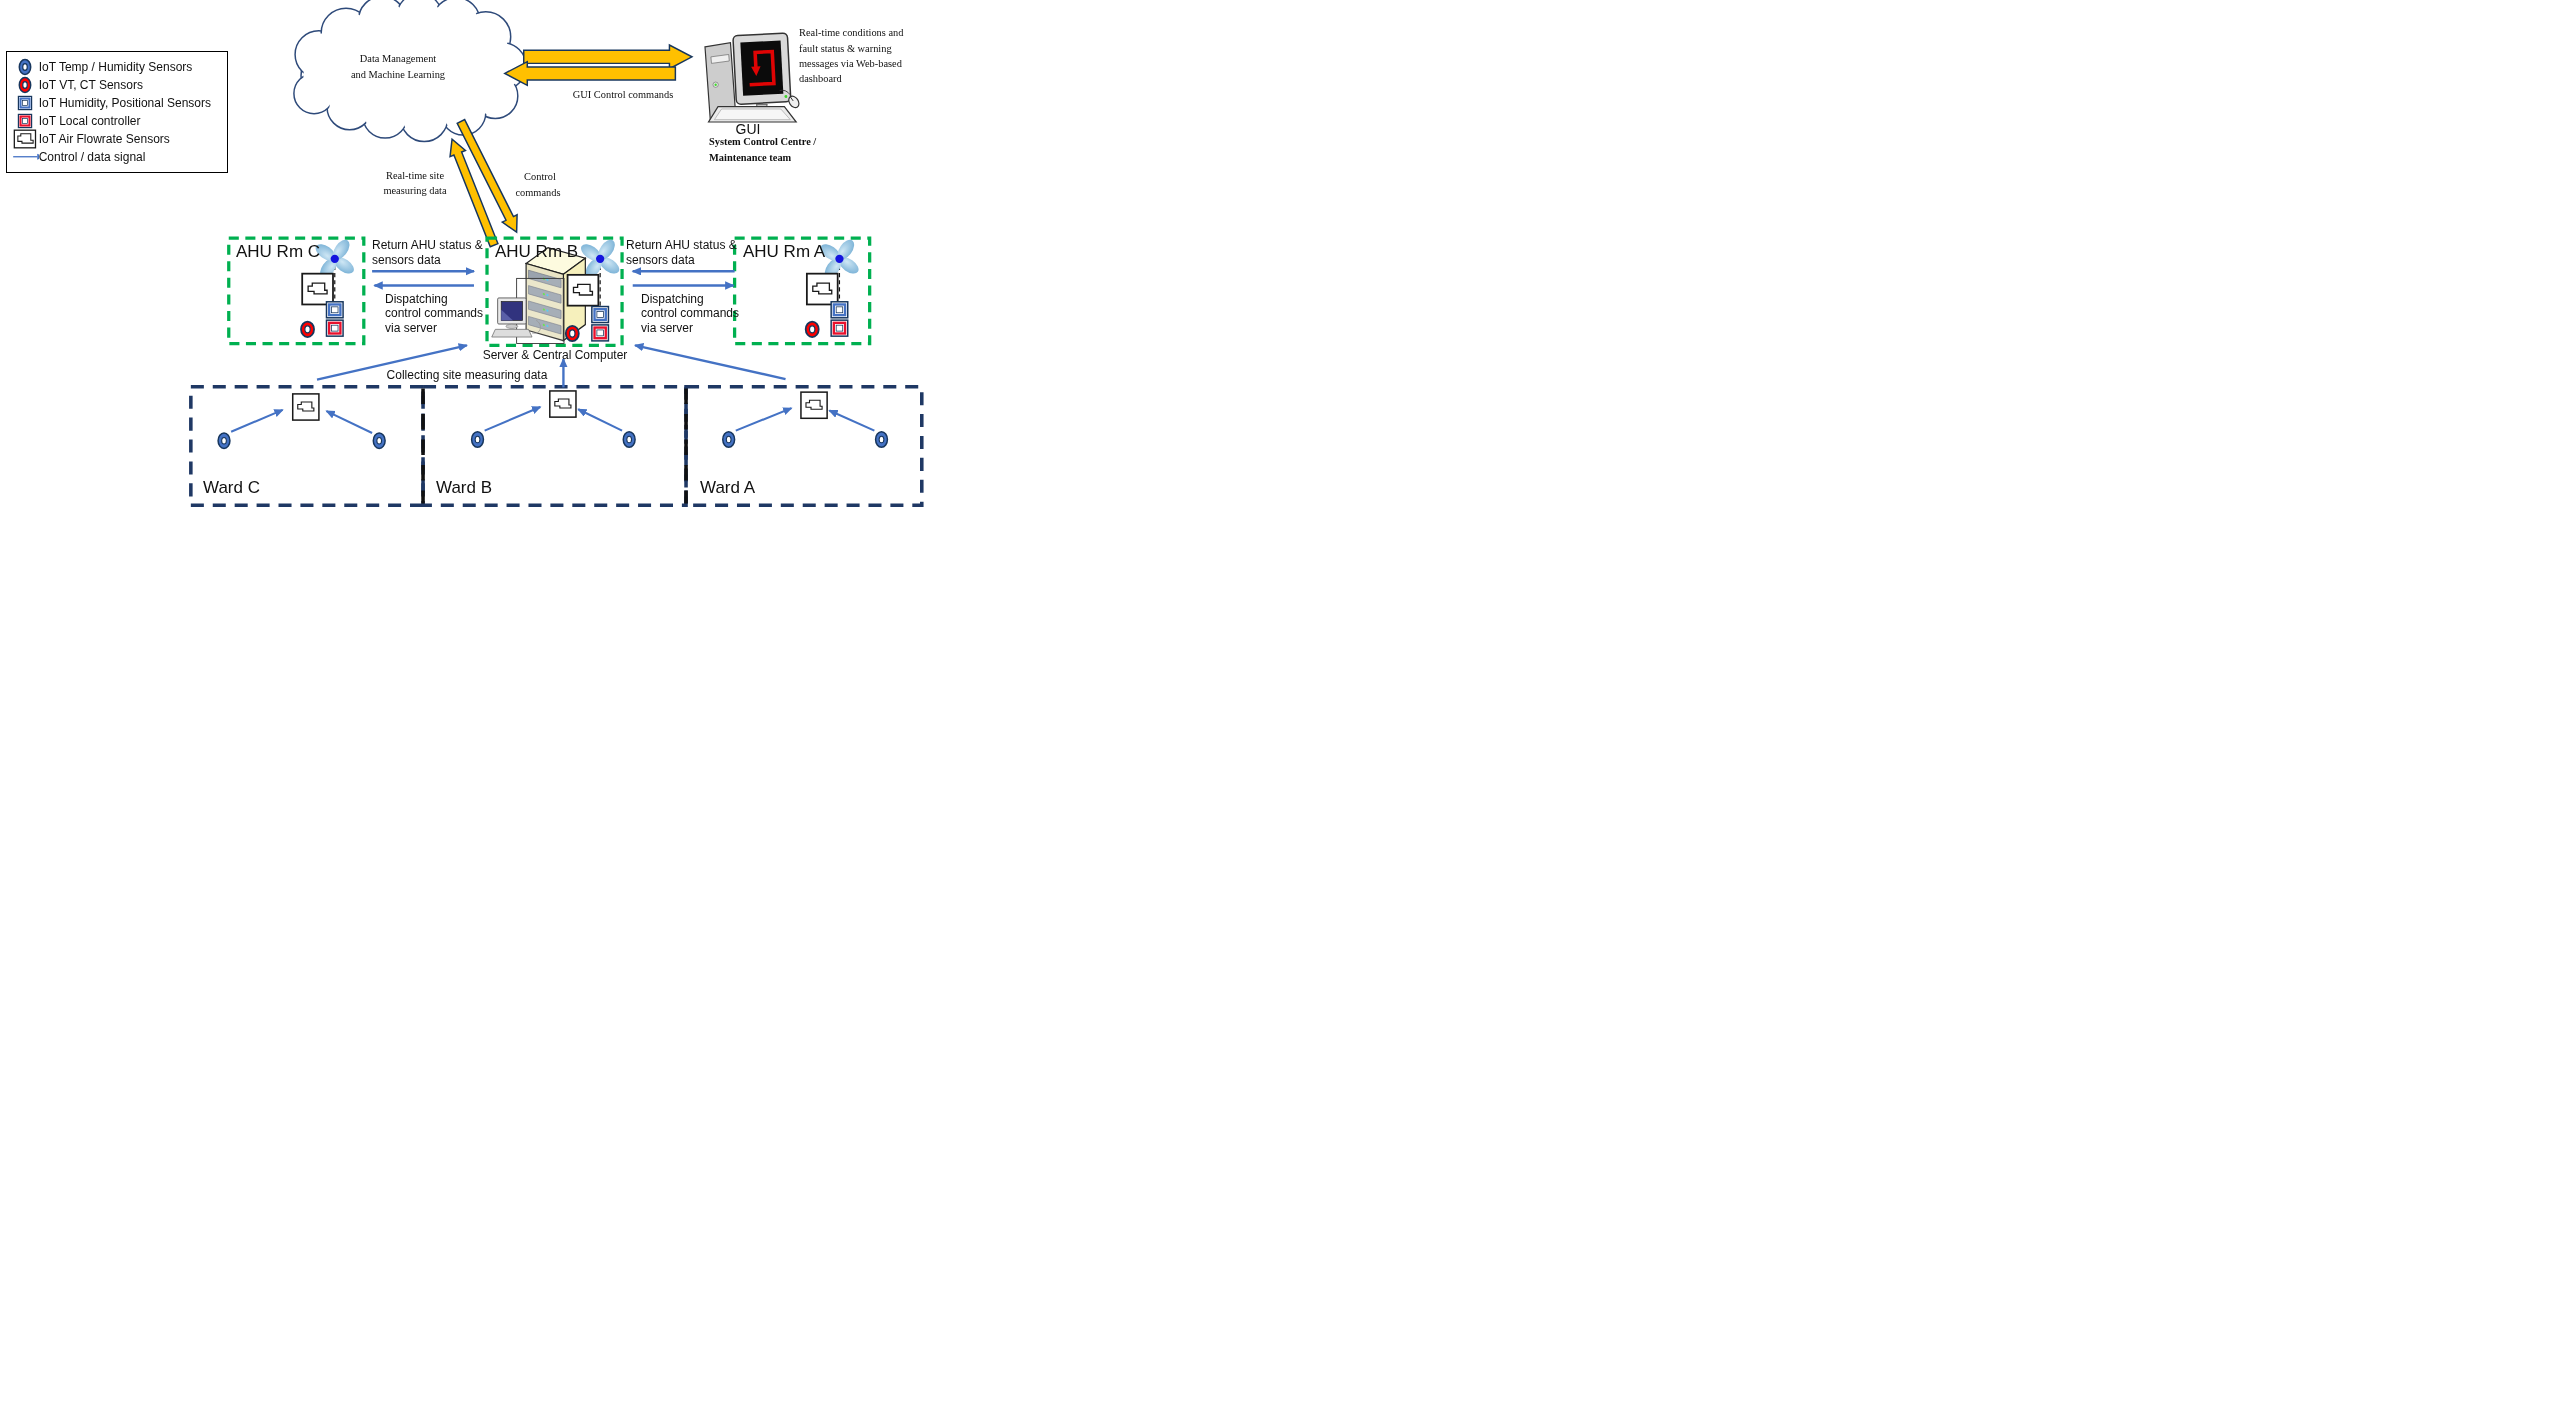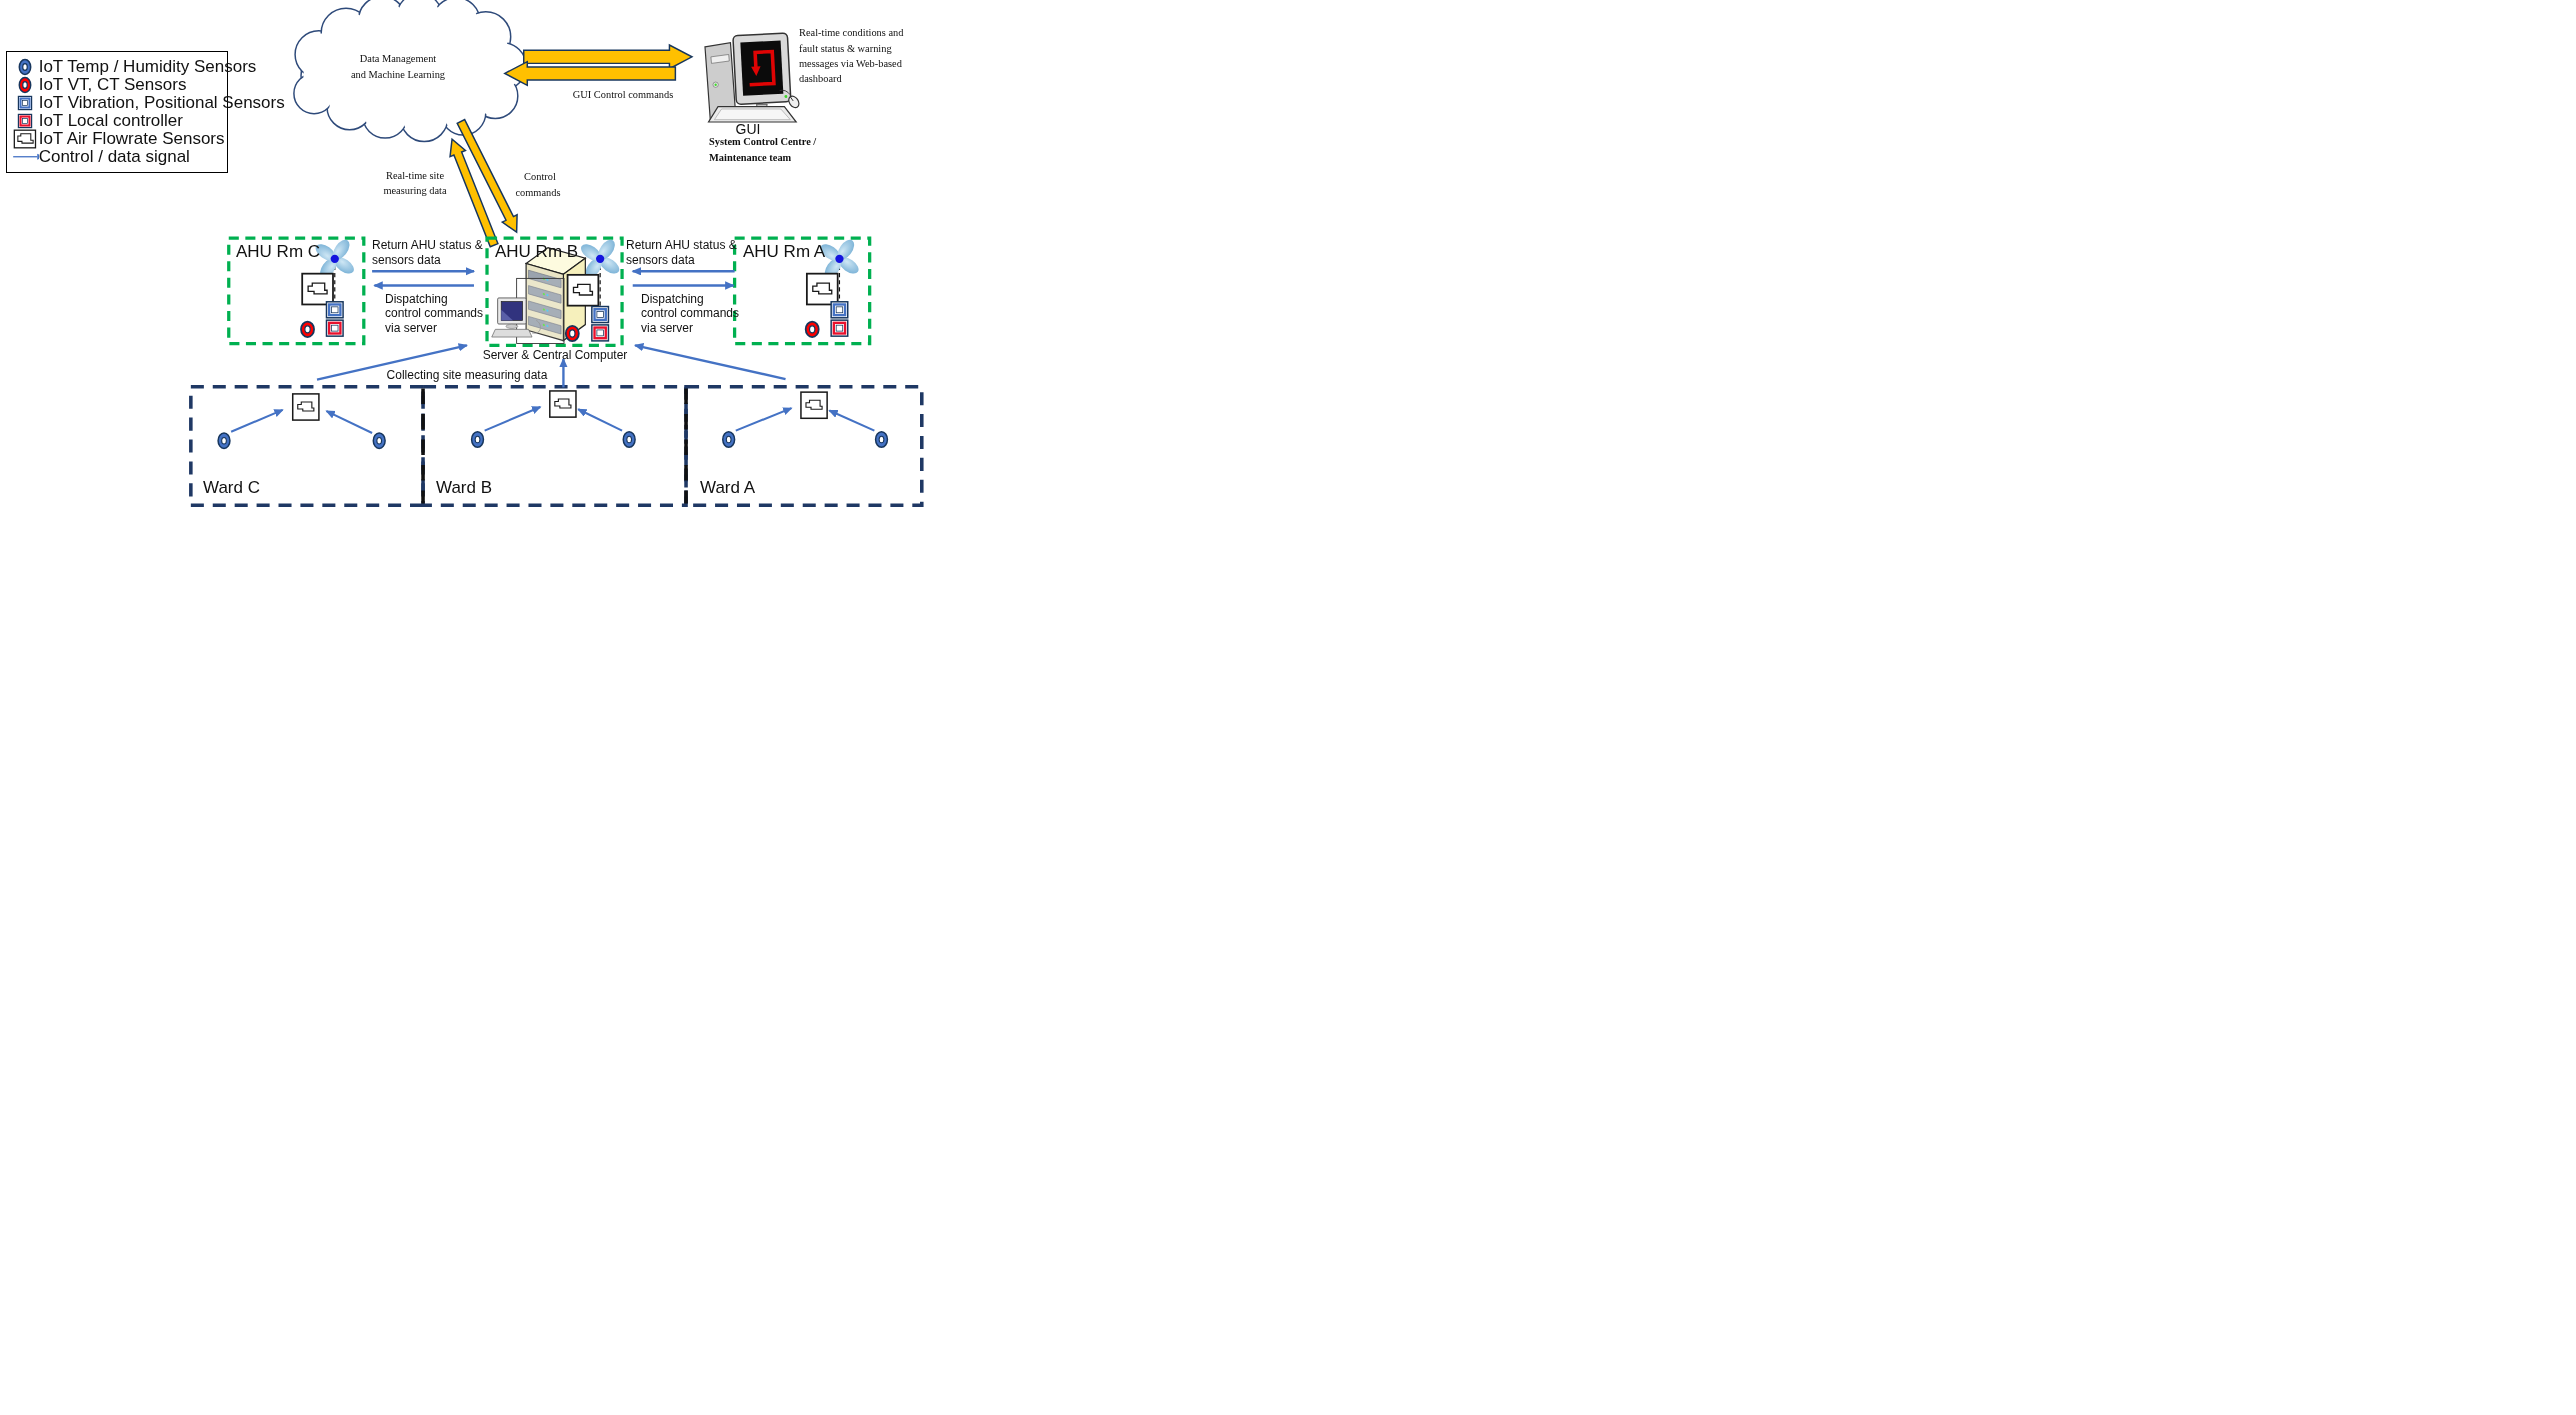--- a/index.html
+++ b/index.html
@@ -9,21 +9,21 @@
   .lbl{position:absolute;color:#111;white-space:nowrap;line-height:1.1;}
   .c{transform:translateX(-50%);}
   .fs17{font-size:12px;} .fs175{font-size:10.4px;font-family:Liberation Serif, serif;} .fs19{font-size:14px;}
   .fs22{font-size:17px;}
   .bold{font-weight:bold;}
   .legend{position:absolute;left:6px;top:51px;width:222px;height:122px;
           border:1.2px solid #000;background:#fff;box-sizing:border-box;
           padding:6px 4.7px 4.7px 4.7px;display:flex;flex-direction:column;justify-content:flex-start;}
   .legend-row{display:flex;align-items:center;height:18px;}
   .legend-ic{width:27px;display:flex;justify-content:center;align-items:center;flex:0 0 27px;}
-  .legend-t{font-size:17px;color:#111;white-space:nowrap;}
+  .legend-t{font-size:12px;color:#111;white-space:nowrap;}
 </style>
 </head>
 <body>
 
 <div class="stage">
 
   <svg class="layer" viewBox="0 0 1568 861">
     <defs>
       <radialGradient id="fanGrad" cx="35%" cy="35%" r="80%">
         <stop offset="0%" stop-color="#cfe7f5"></stop>
@@ -277,21 +277,21 @@
       <span class="legend-t">IoT VT, CT Sensors</span>
     </div>
     <div class="legend-row">
       <span class="legend-ic">
         <svg width="18" height="18" viewBox="0 0 30 30">
             <rect x="4" y="4" width="22" height="22" fill="#fff" stroke="#17365D" stroke-width="2"></rect>
             <rect x="7.5" y="7.5" width="15" height="15" fill="none" stroke="#4472C4" stroke-width="3.5"></rect>
             <rect x="11" y="11" width="8" height="8" fill="none" stroke="#17365D" stroke-width="1.2"></rect>
           </svg>
       </span>
-      <span class="legend-t">IoT Vibration, Positional Sensors</span>
+      <span class="legend-t">IoT Humidity, Positional Sensors</span>
     </div>
     <div class="legend-row">
       <span class="legend-ic">
         <svg width="18" height="18" viewBox="0 0 30 30">
             <rect x="4" y="4" width="22" height="22" fill="#fff" stroke="#17365D" stroke-width="2"></rect>
             <rect x="7.5" y="7.5" width="15" height="15" fill="none" stroke="#E8112D" stroke-width="3.5"></rect>
             <rect x="11" y="11" width="8" height="8" fill="none" stroke="#17365D" stroke-width="1.2"></rect>
           </svg>
       </span>
       <span class="legend-t">IoT Local controller</span>

